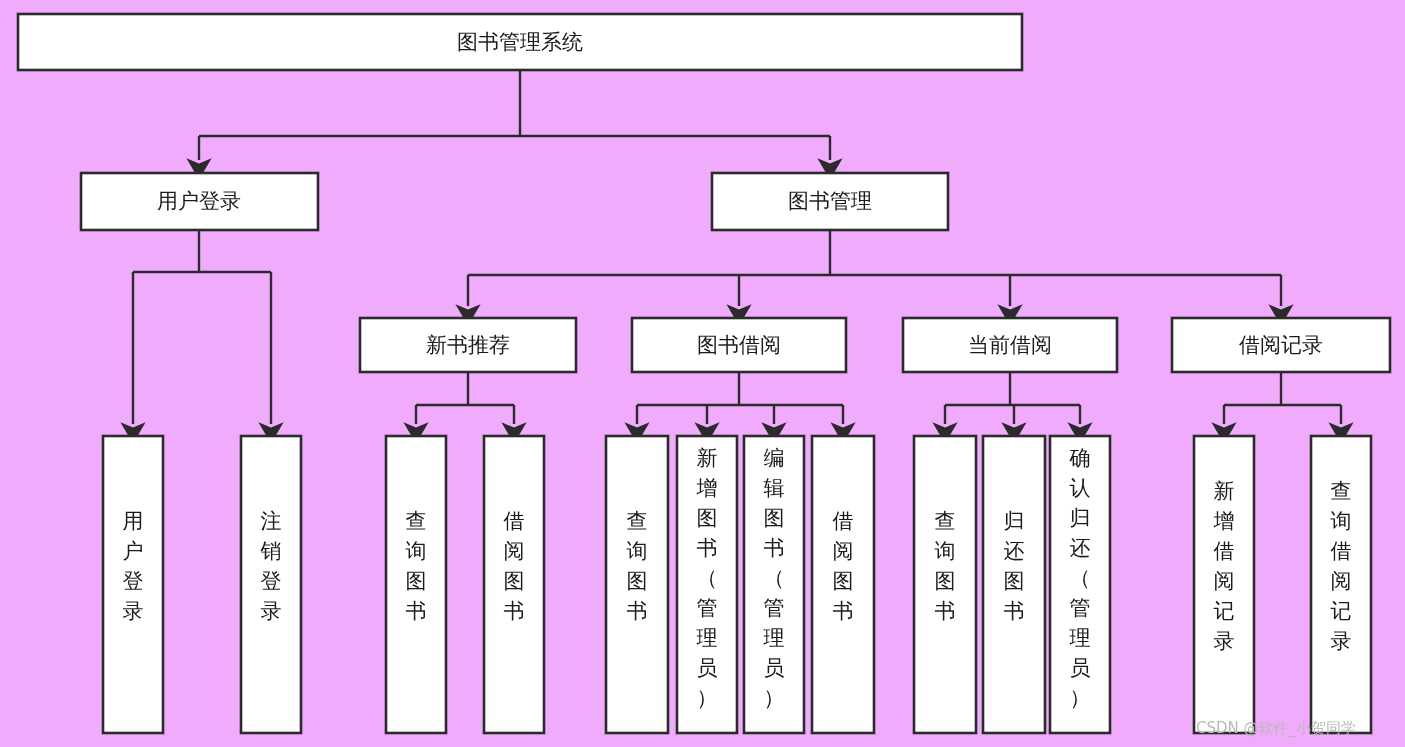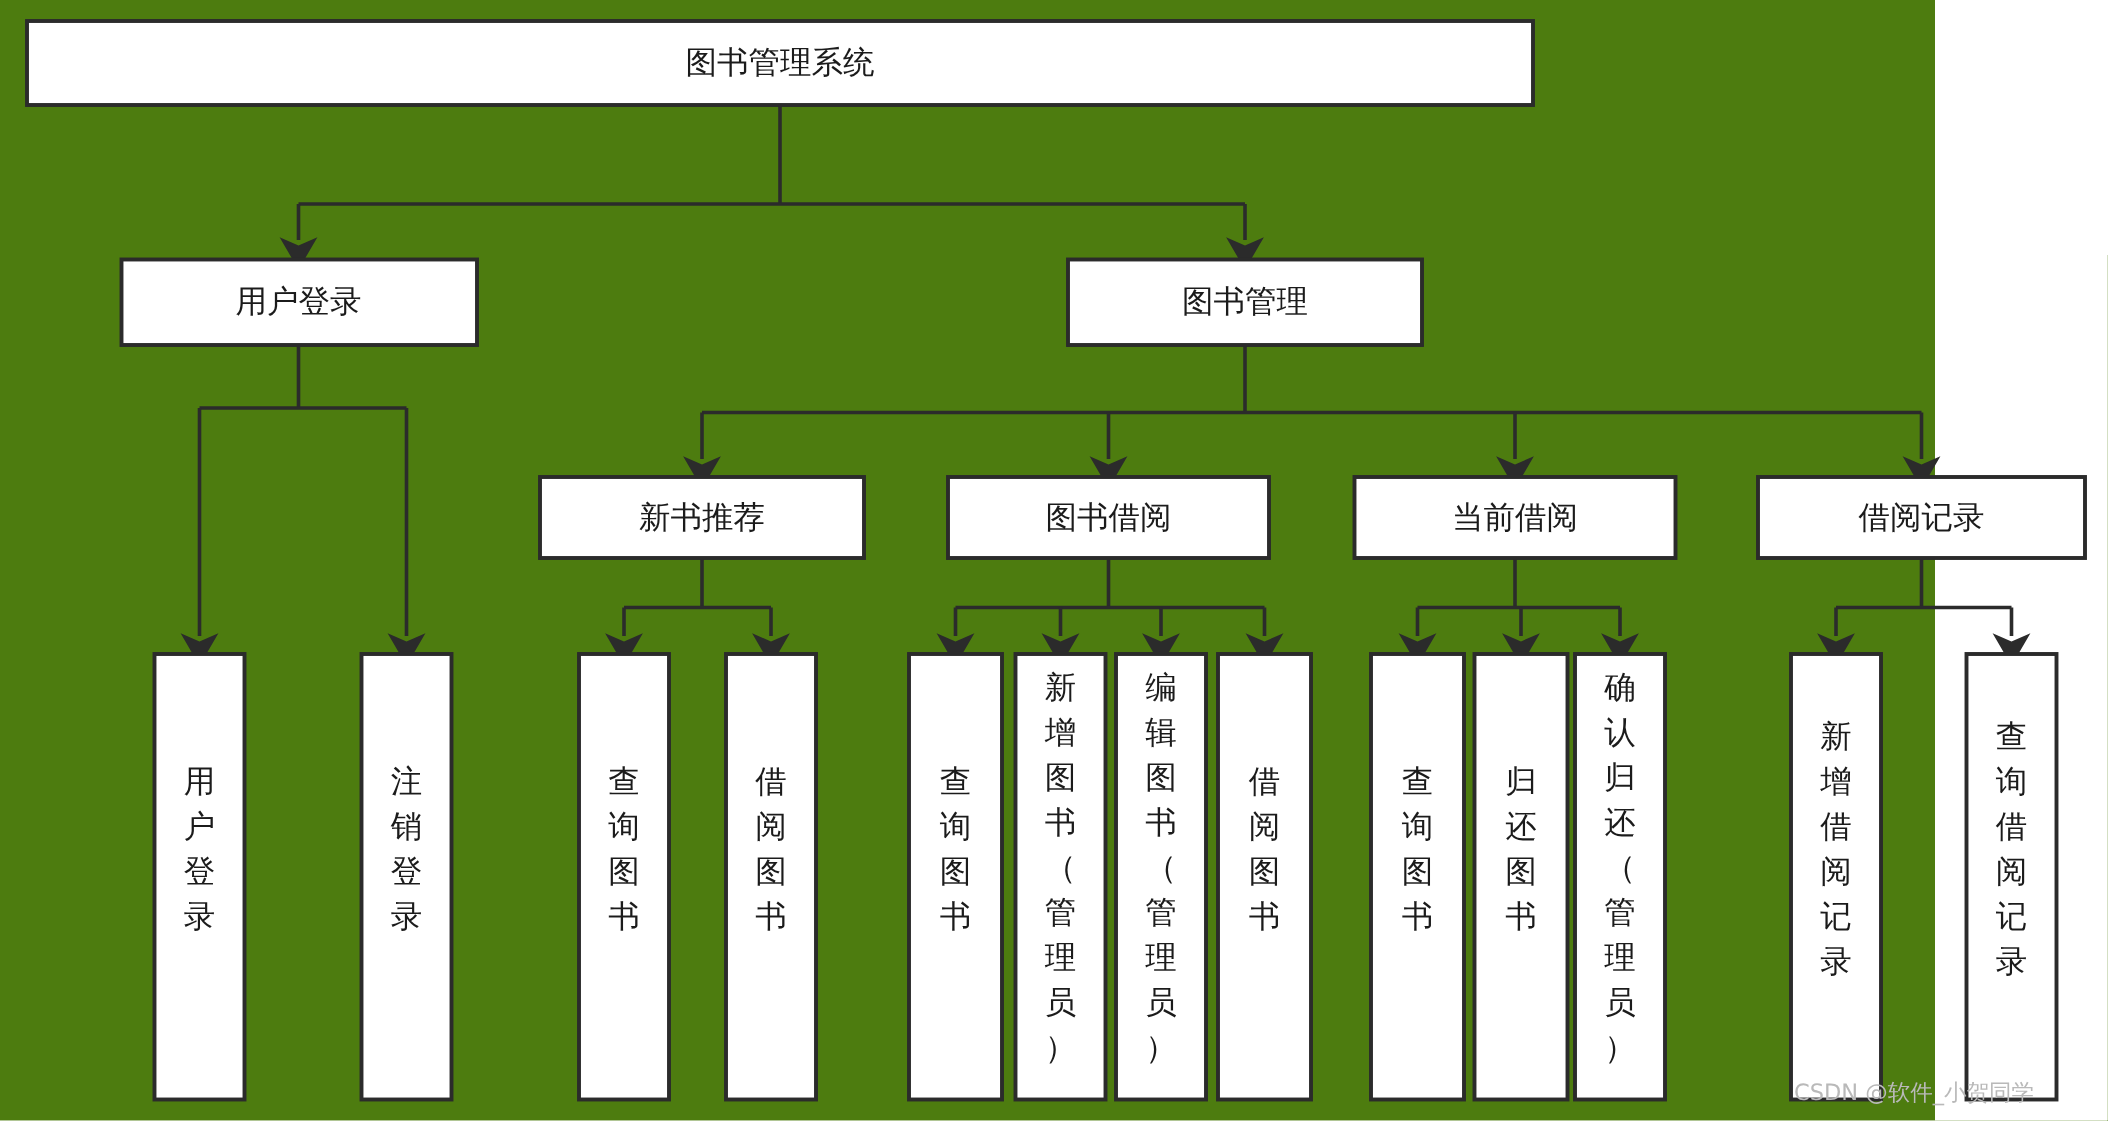--- a/index.html
+++ b/index.html
@@ -1,20 +1,20 @@
 <!DOCTYPE html>
 <html><head>
 <meta charset="utf-8">
 <style>
   html,body{margin:0;padding:0;background:#ffffff;}
   body{
     font-family:"DejaVu Sans","Liberation Sans",sans-serif;
     width:1405px;height:747px;overflow:hidden;
   }
-  #stage{position:relative;width:1290px;height:747px;background:#4d7c0f;}
+  #stage{position:relative;width:1405px;height:747px;background:#f0abfc;}
   svg{display:block;}
   .node-rect{fill:#ffffff;stroke:#2b2b2b;stroke-width:2.6;}
   .conn{stroke:#2b2b2b;stroke-width:2.4;fill:none;stroke-linecap:butt;}
   .arrow-head{fill:#2b2b2b;}
   .lbl{
     font-family:"DejaVu Sans","Liberation Sans",sans-serif;
     fill:#1b1b1b;
     font-size:21px;
     text-anchor:middle;
     dominant-baseline:middle;

